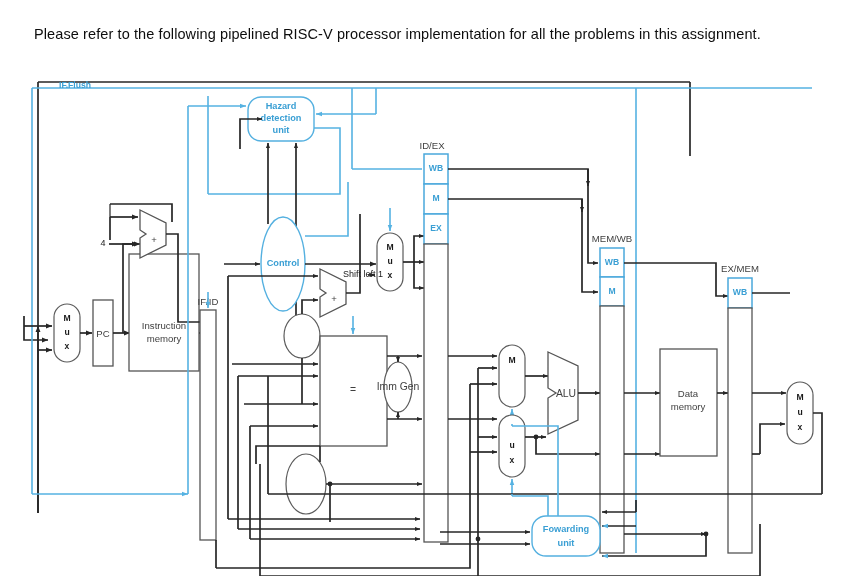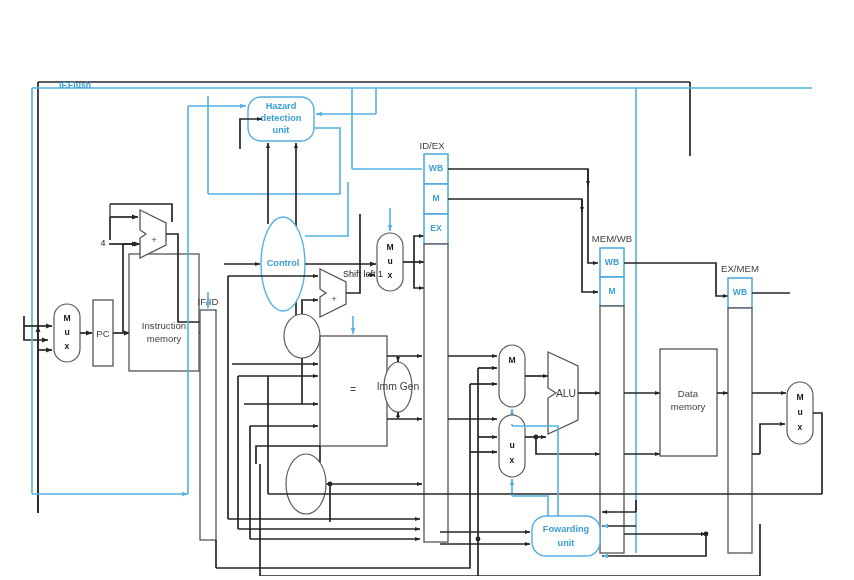--- a/index.html
+++ b/index.html
@@ -118,20 +118,21 @@
     stroke: #54b0e0;
     stroke-width: 1.4;
     fill: #ffffff;
   }
 </style>
 </head>
 <body>
 
 <div id="page">
 
+  <p id="intro">Please refer to the following pipelined RISC-V processor implementation for all the problems in this assignment.</p>
 
   <div id="diagram-wrap">
   <svg id="diagram" viewBox="0 0 854 512" xmlns="http://www.w3.org/2000/svg">
 
     <defs>
       <marker id="ah" markerWidth="7" markerHeight="7" refX="6.4" refY="3" orient="auto" markerUnits="userSpaceOnUse">
         <path d="M0,0.4 L6.6,3 L0,5.6 z" fill="#262626"></path>
       </marker>
       <marker id="ahb" markerWidth="7" markerHeight="7" refX="6.4" refY="3" orient="auto" markerUnits="userSpaceOnUse">
         <path d="M0,0.6 L6.4,3 L0,5.4 z" fill="#55b2e2"></path>

